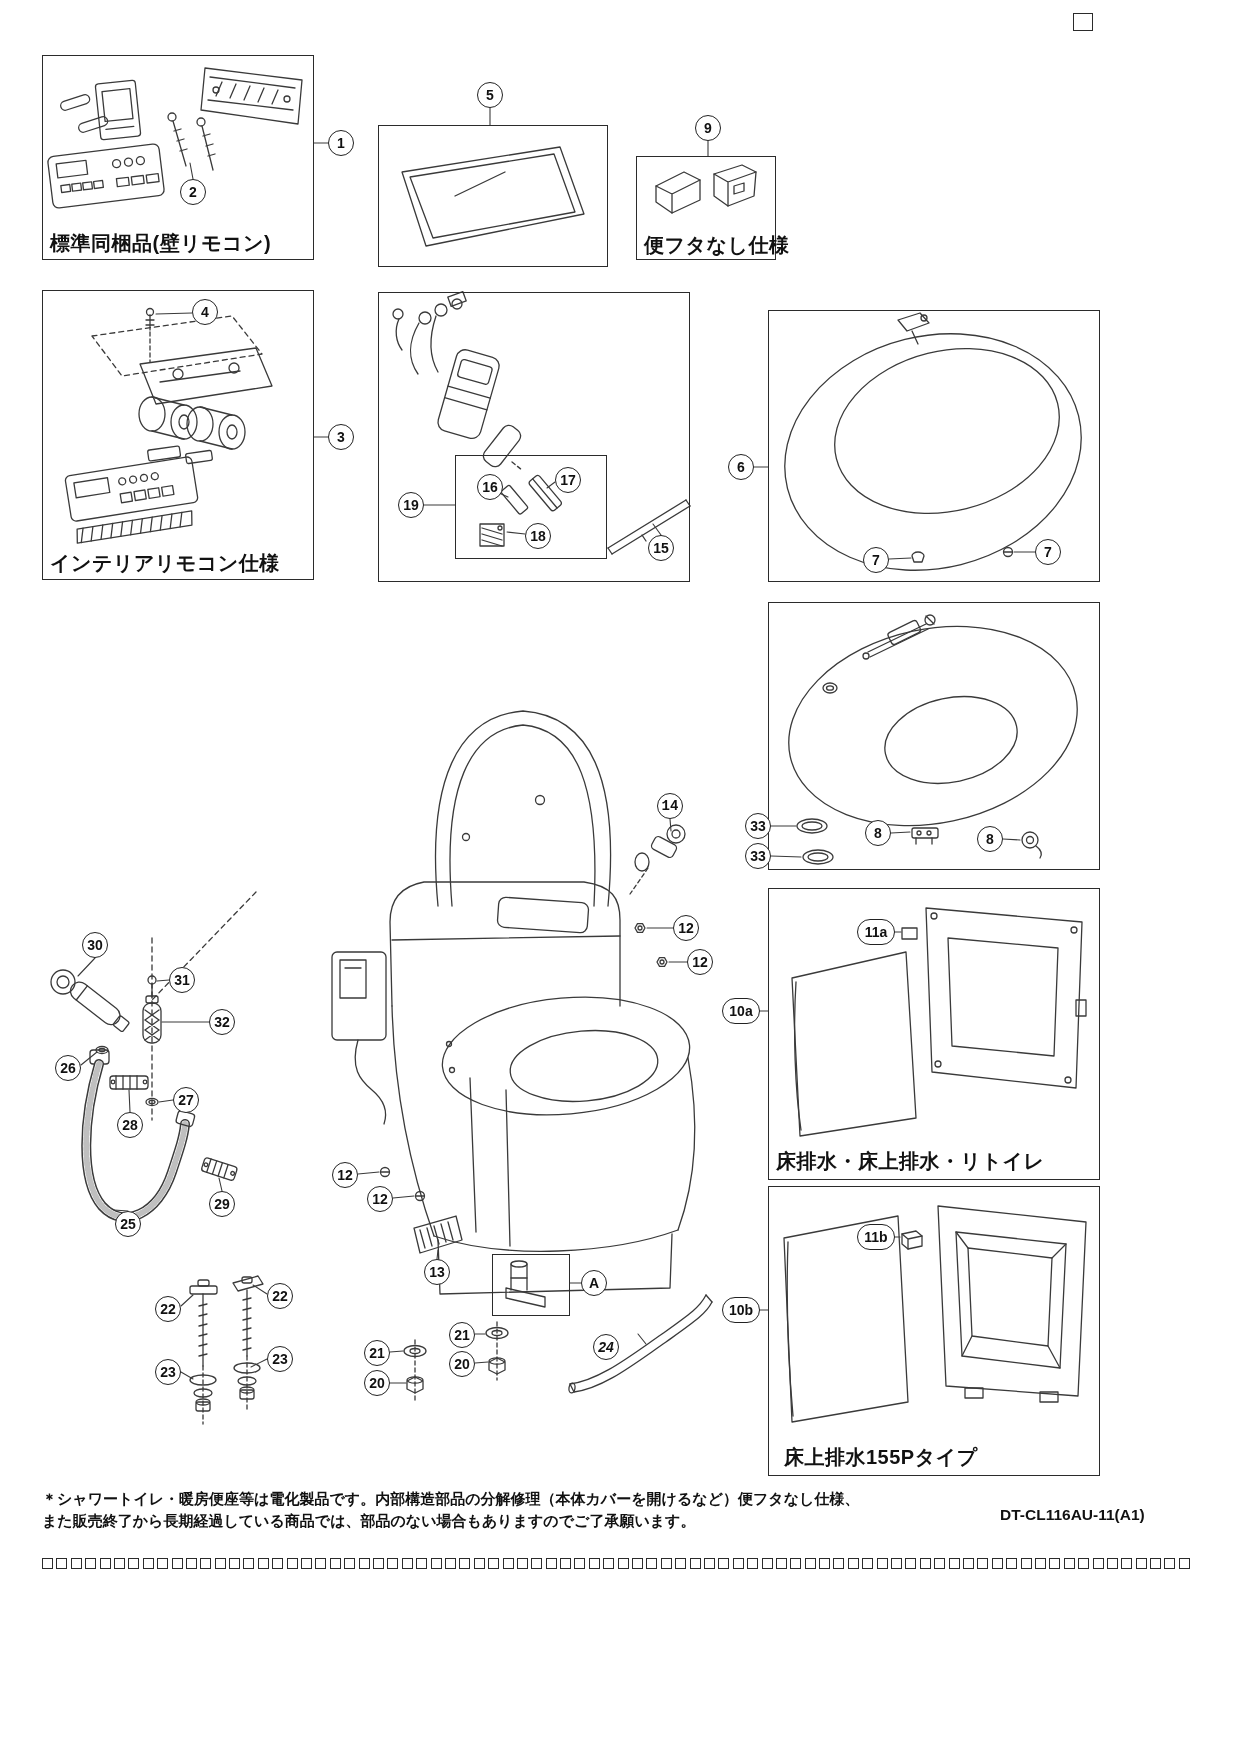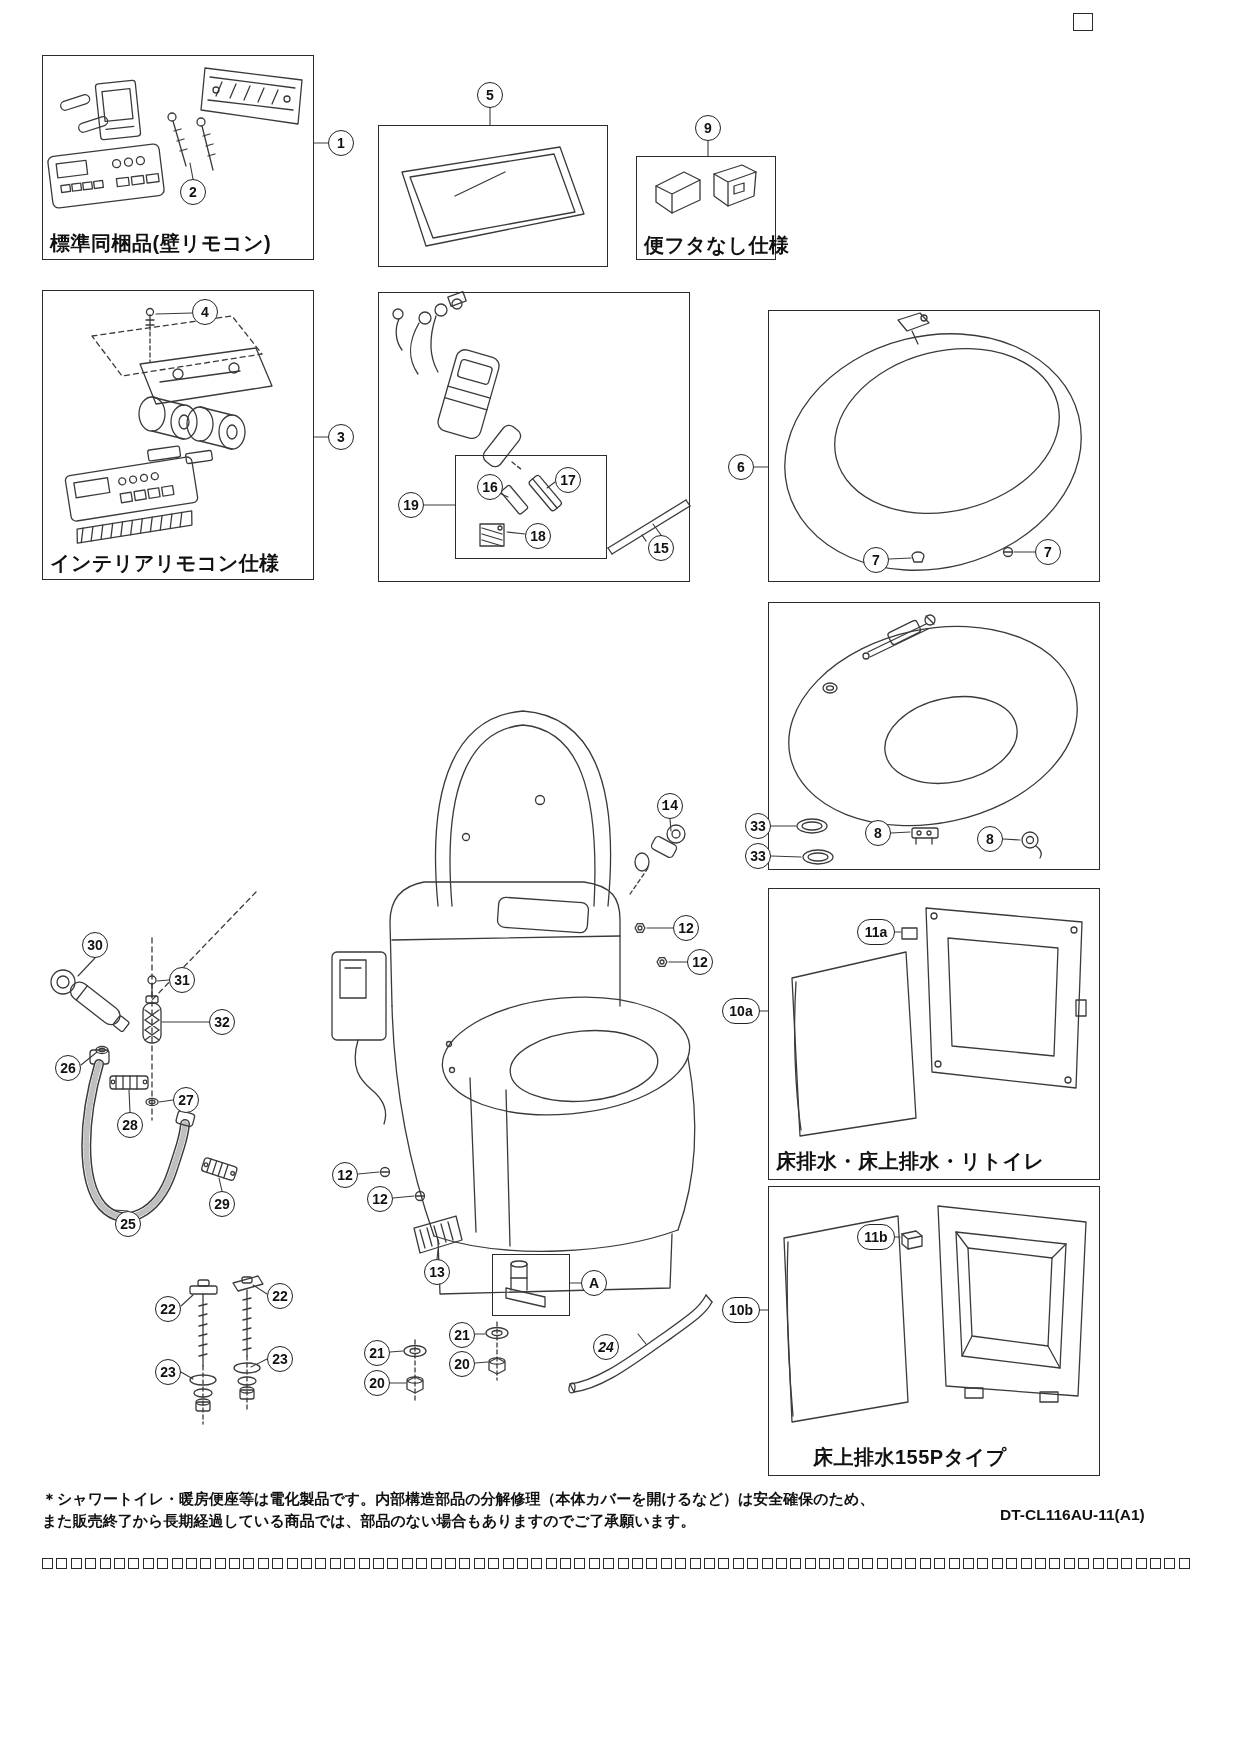--- a/index.html
+++ b/index.html
@@ -431,21 +431,21 @@
   <div class="box" style="left:768px;top:602px;width:332px;height:268px"></div>
   <div class="box" style="left:768px;top:888px;width:332px;height:292px"></div>
   <div class="box" style="left:768px;top:1186px;width:332px;height:290px"></div>
   <div class="box" style="left:492px;top:1254px;width:78px;height:62px"></div>
   <div class="corner-mark"></div>
 
   <div class="caption" style="left:50px;top:230px">標準同梱品(壁リモコン)</div>
   <div class="caption" style="left:644px;top:232px">便フタなし仕様</div>
   <div class="caption" style="left:50px;top:550px">インテリアリモコン仕様</div>
   <div class="caption" style="left:776px;top:1148px">床排水・床上排水・リトイレ</div>
-  <div class="caption" style="left:813px;top:1444px">床上排水155Pタイプ</div>
+  <div class="caption" style="left:784px;top:1444px">床上排水155Pタイプ</div>
 
   <div>
       <div class="callout" style="left: 328px; top: 130px;">1</div>
       <div class="callout" style="left: 180px; top: 179px;">2</div>
       <div class="callout" style="left: 477px; top: 82px;">5</div>
       <div class="callout" style="left: 695px; top: 115px;">9</div>
       <div class="callout" style="left: 192px; top: 299px;">4</div>
       <div class="callout" style="left: 328px; top: 424px;">3</div>
       <div class="callout" style="left: 398px; top: 492px;">19</div>
       <div class="callout" style="left: 477px; top: 474px;">16</div>
@@ -483,21 +483,21 @@
       <div class="callout" style="left: 155px; top: 1359px;">23</div>
       <div class="callout" style="left: 267px; top: 1346px;">23</div>
       <div class="callout" style="left: 364px; top: 1340px;">21</div>
       <div class="callout" style="left: 364px; top: 1370px;">20</div>
       <div class="callout" style="left: 449px; top: 1322px;">21</div>
       <div class="callout" style="left: 449px; top: 1351px;">20</div>
       <div class="callout" style="left: 593px; top: 1334px; font-style: italic;">24</div>
     </div>
 
   <div class="footnote">
-    <div>＊シャワートイレ・暖房便座等は電化製品です。内部構造部品の分解修理（本体カバーを開けるなど）は安全確保のため、</div>
+    <div>＊シャワートイレ・暖房便座等は電化製品です。内部構造部品の分解修理（本体カバーを開けるなど）便フタなし仕様、</div>
     <div>また販売終了から長期経過している商品では、部品のない場合もありますのでご了承願います。</div>
   </div>
   <div class="doc-code">DT-CL116AU-11(A1)</div>
 
   <div class="reg-strip">
       <span class="mark"></span>
       <span class="mark"></span>
       <span class="mark"></span>
       <span class="mark"></span>
       <span class="mark"></span>

